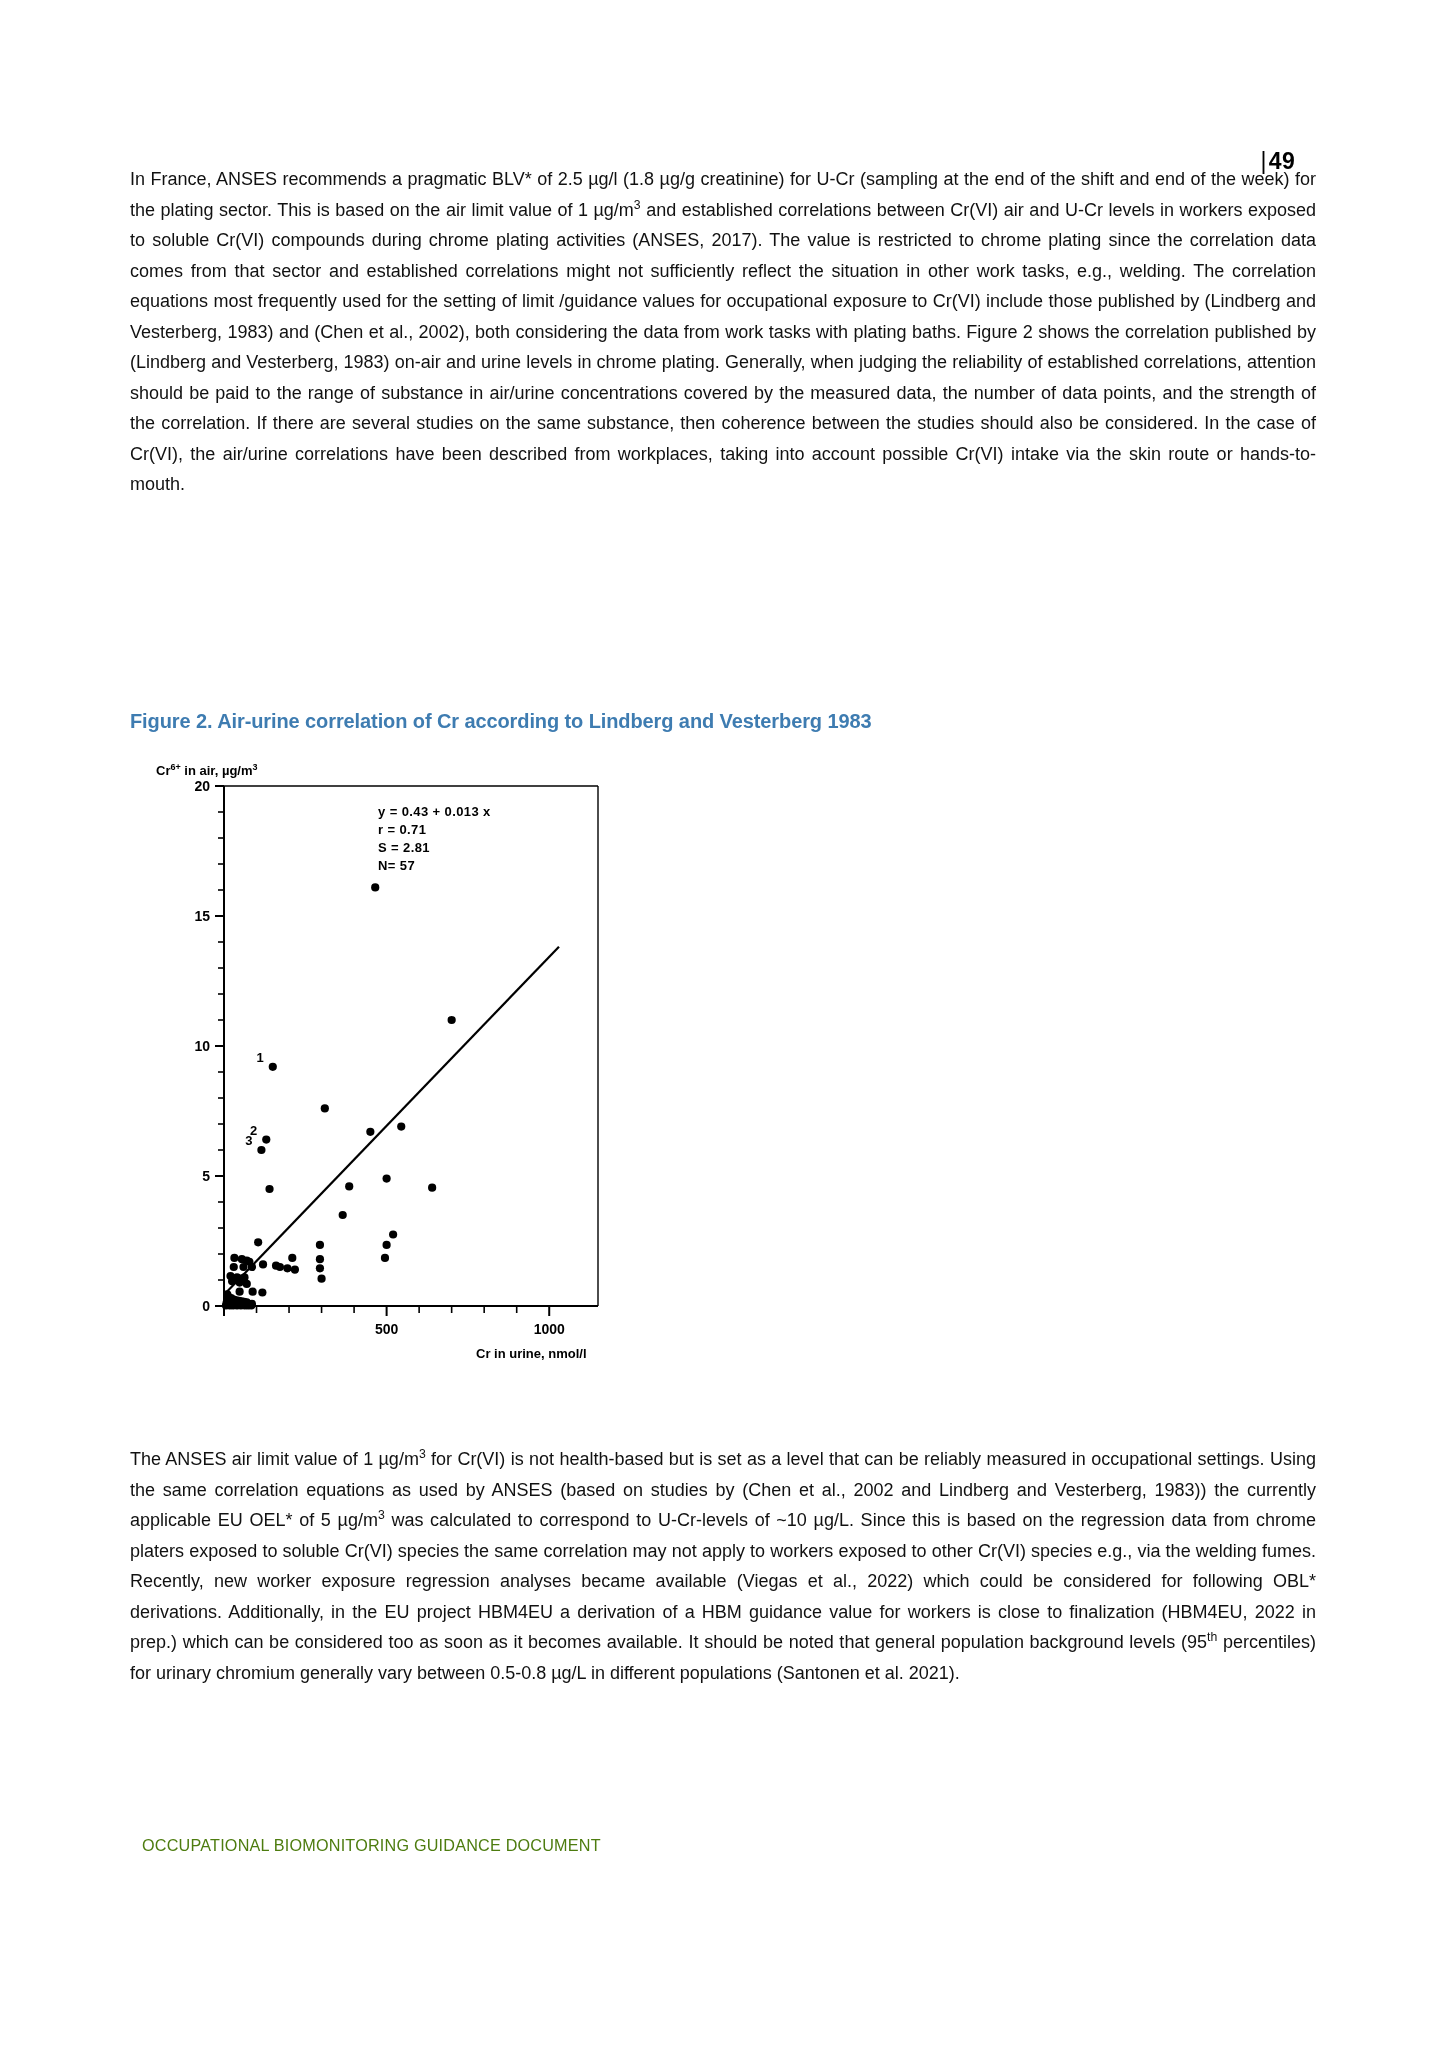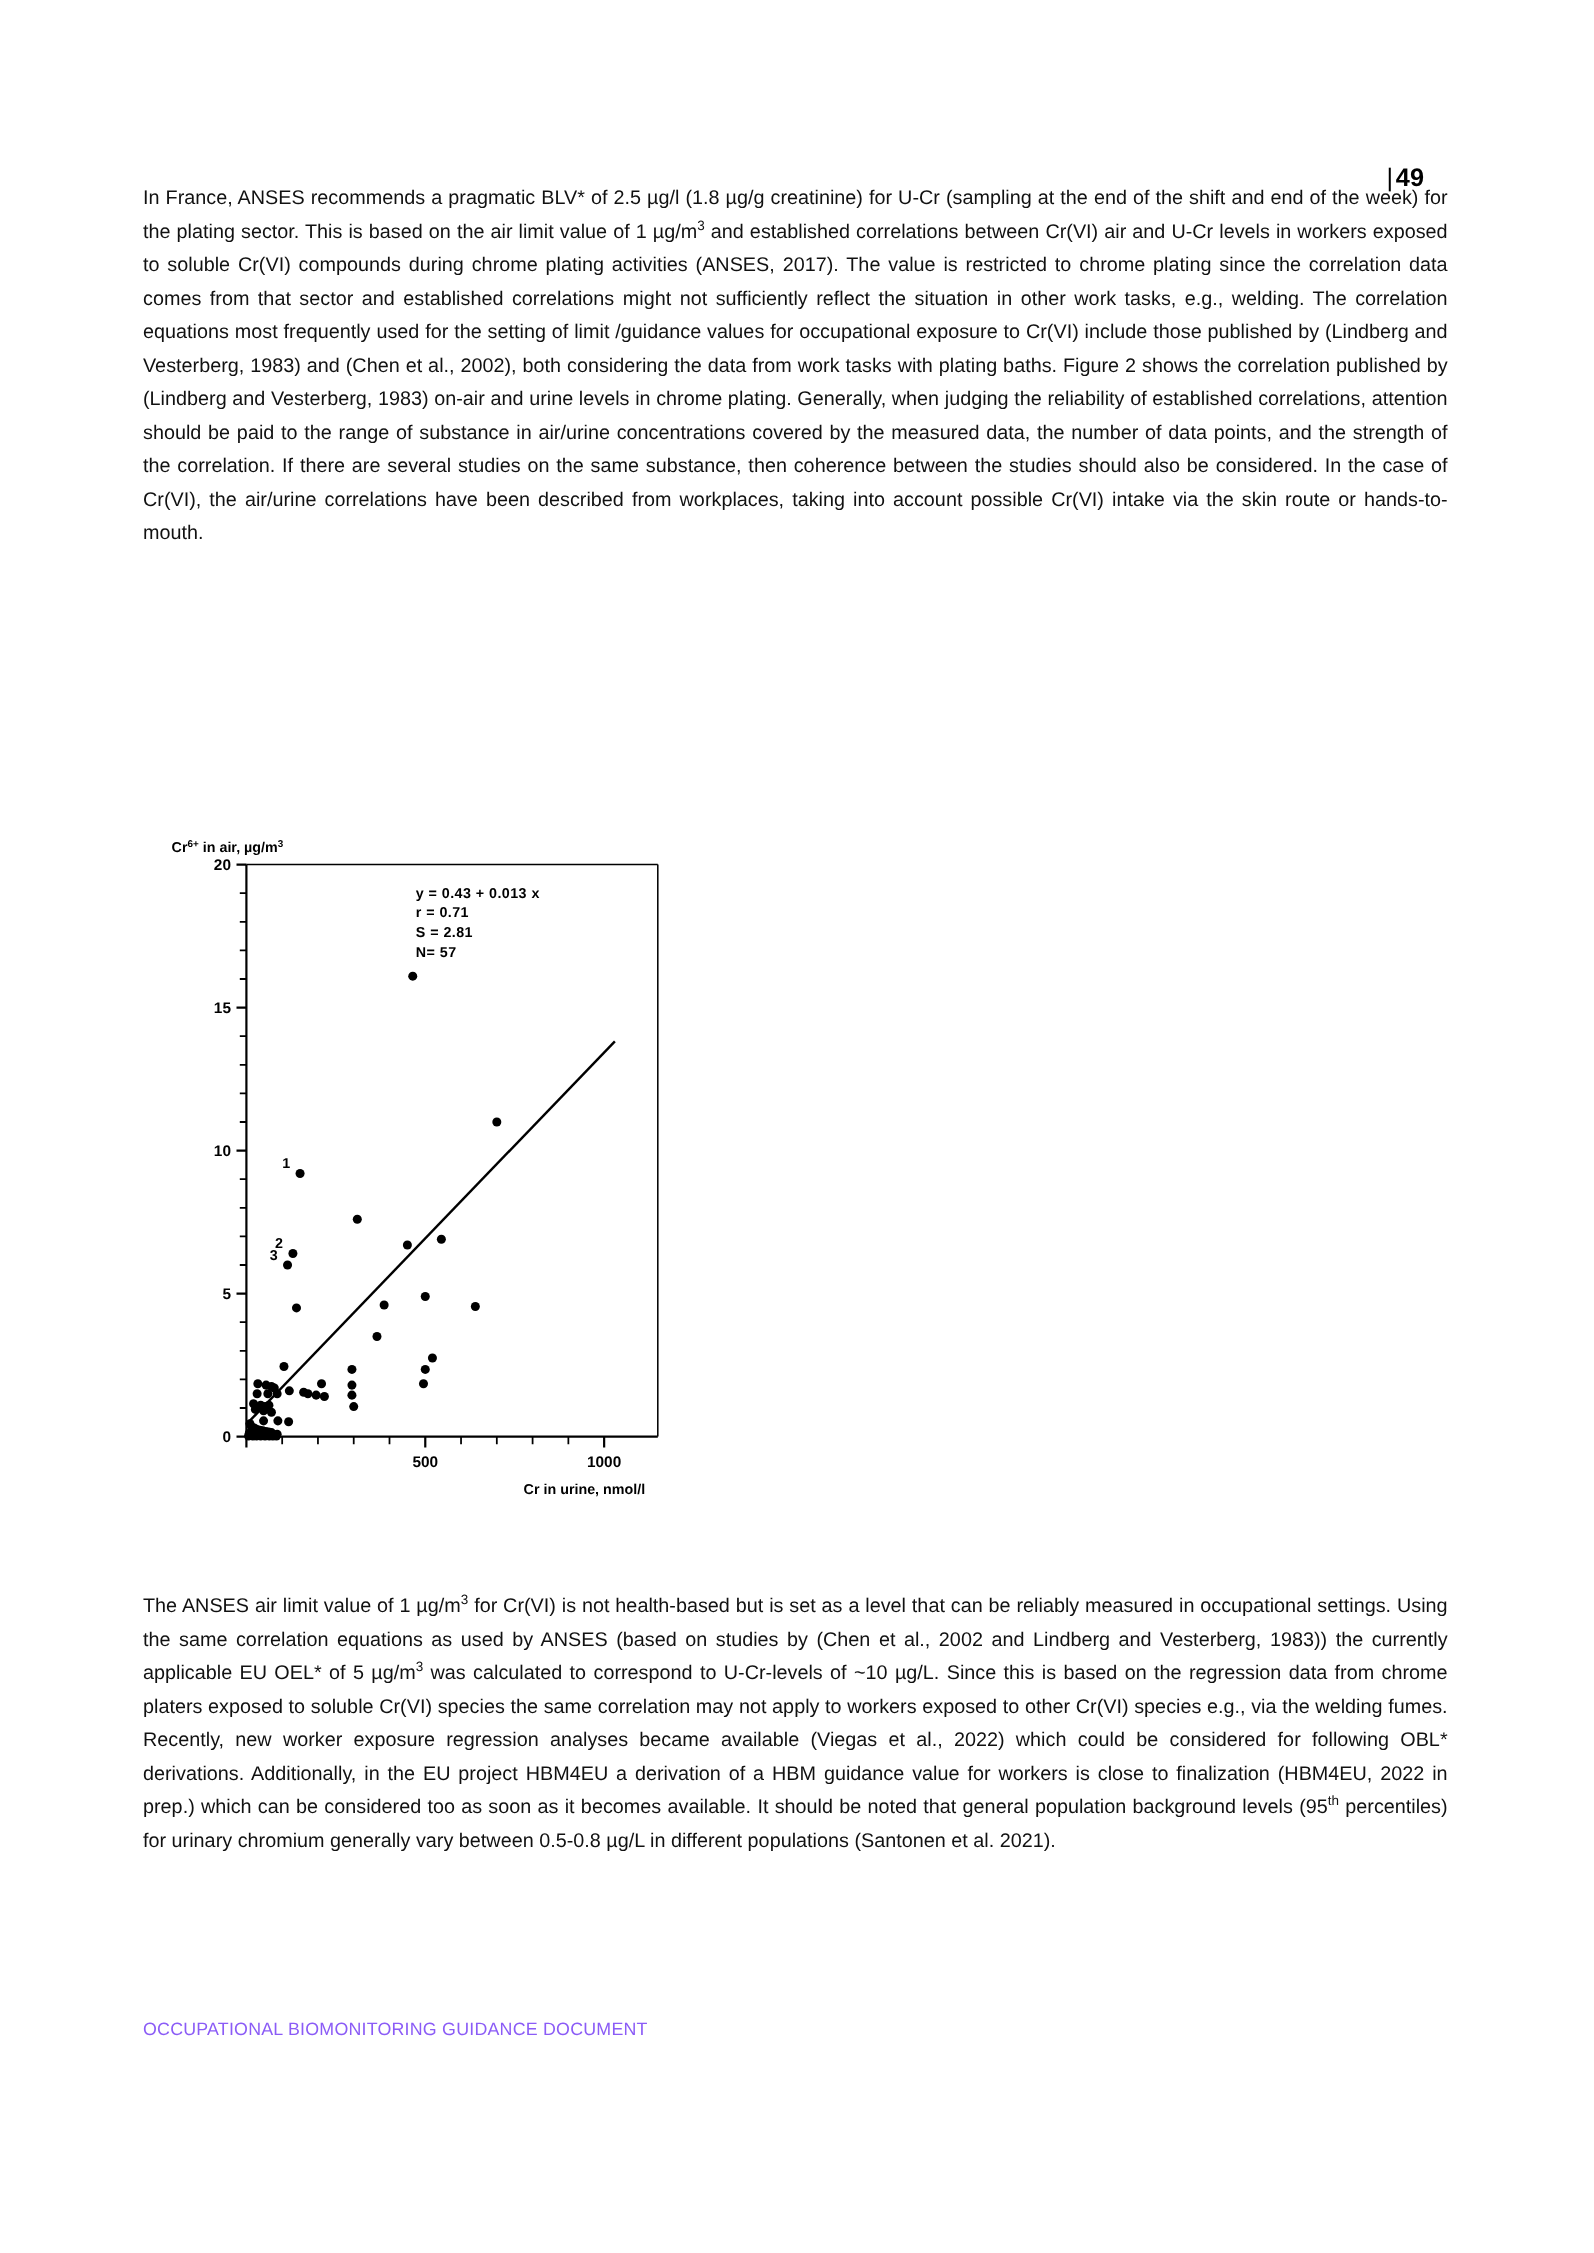--- a/index.html
+++ b/index.html
@@ -68,39 +68,40 @@
     left: 146px;
     top: 758px;
     width: 470px;
     height: 620px;
   }
   .chart-svg { display: block; }
 
   
   .footer {
     position: absolute;
-    left: 130px;
+    left: 142px;
     top: 1836px;
     font-size: 16.2px;
     letter-spacing: 0.2px;
-    color: #8b5cf6;
+    color: #4d7c0f;
     white-space: nowrap;
   }
 </style>
 </head>
 <body>
 
 <div class="page">
 
   <div class="page-number">
     <span class="bar">|</span><span>49</span>
   </div>
 
   <div class="body-text" id="para-intro">In France, ANSES recommends a pragmatic BLV* of 2.5 µg/l (1.8 µg/g creatinine) for U-Cr (sampling at the end of the shift and end of the week) for the plating sector. This is based on the air limit value of 1 µg/m<sup>3</sup> and established correlations between Cr(VI) air and U-Cr levels in workers exposed to soluble Cr(VI) compounds during chrome plating activities (ANSES, 2017). The value is restricted to chrome plating since the correlation data comes from that sector and established correlations might not sufficiently reflect the situation in other work tasks, e.g.,  welding. The correlation equations most frequently used for the setting of limit /guidance values for occupational exposure to Cr(VI) include those published by (Lindberg and Vesterberg, 1983) and (Chen et al.,  2002), both considering the data from work tasks with plating baths. Figure 2 shows the correlation published by (Lindberg and Vesterberg, 1983) on-air and urine levels in chrome plating. Generally, when judging the reliability of established correlations, attention should be paid to the range of substance in air/urine concentrations covered by the measured data, the number of data points, and the strength of the correlation. If there are several studies on the same substance, then coherence between the studies should also be considered. In the case of Cr(VI), the air/urine correlations have been described from workplaces, taking into account possible Cr(VI) intake via the skin route or hands-to-mouth.</div>
 
+  <div class="figure-caption">Figure 2. Air-urine correlation of Cr according to Lindberg and Vesterberg 1983</div>
 
   <div class="figure-wrap">
     <svg class="chart-svg" id="chart-svg" width="470" height="620" viewBox="0 0 470 620">
 
       <text id="ylabel-text" x="10" y="17" font-family="Liberation Sans, sans-serif" font-size="13" font-weight="bold" fill="#000"><tspan>Cr</tspan><tspan baseline-shift="super" font-size="9">6+</tspan><tspan> in air, µg/m</tspan><tspan baseline-shift="super" font-size="9">3</tspan></text>
 
       <g id="axes-group">
           <line x1="78" y1="28" x2="78" y2="548" stroke="#000" stroke-width="2"></line>
           <line x1="78" y1="548" x2="452" y2="548" stroke="#000" stroke-width="2"></line>
           <line x1="452" y1="28" x2="452" y2="548" stroke="#000" stroke-width="1.4"></line>

